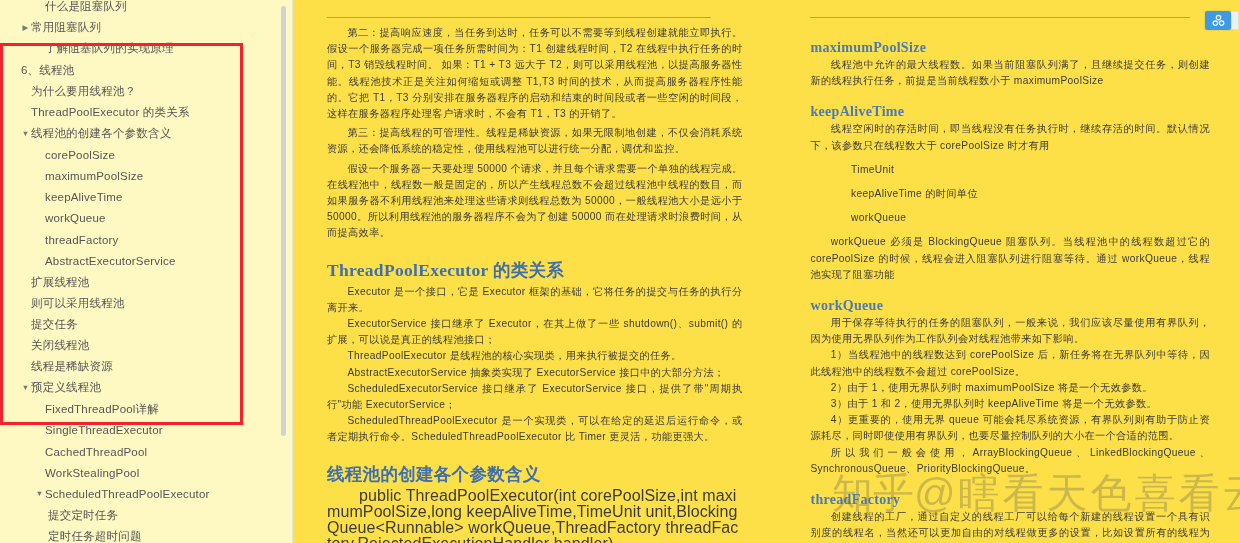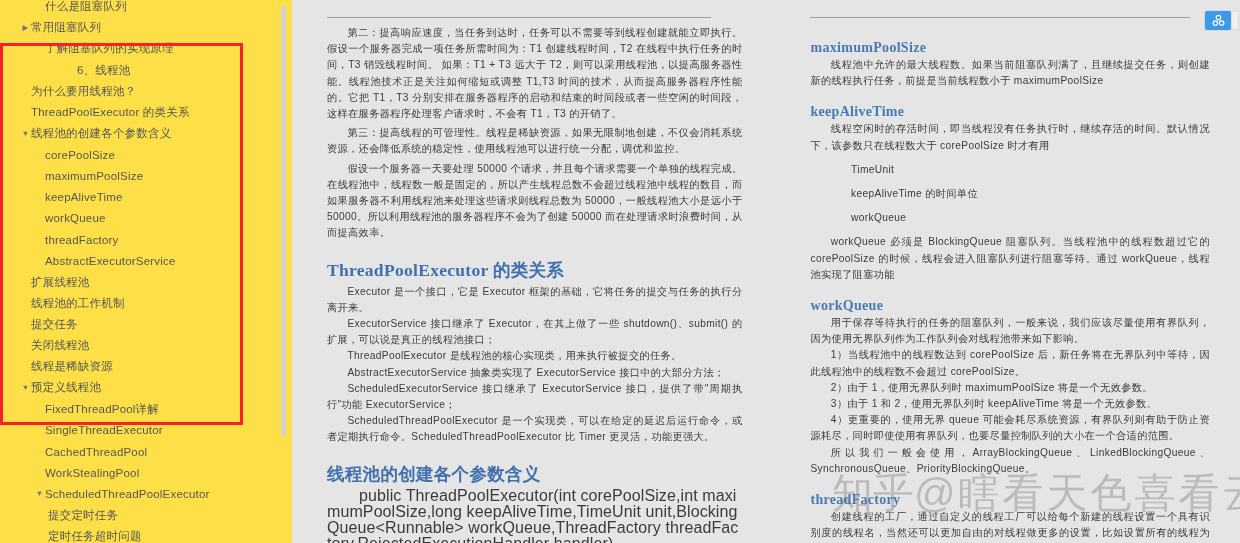--- a/index.html
+++ b/index.html
@@ -9,21 +9,21 @@
     background:#fff;
     font-family:"Liberation Sans","DejaVu Sans",sans-serif;
     color:#333;
     position:relative;
   }
   #app{position:relative;width:1240px;height:543px;display:flex;}
 
   
   .sidebar{
     width:292px;height:543px;
-    background:#fde047;
+    background:#fef9c3;
     border-right:1px solid #e4e4e4;
     position:relative;
     overflow:hidden;
     flex:0 0 292px;
   }
   .toc{
     padding:0 0 0 0;
     position:relative;
     margin-top:-4px;
   }
@@ -37,21 +37,21 @@
   }
   .toc-item .caret{
     width:11px;min-width:11px;
     font-size:7.5px;color:#777;
     text-align:center;
     line-height:1;
     display:inline-block;
   }
   .toc-item .caret.none{visibility:hidden;}
   .toc-item .lbl{overflow:hidden;text-overflow:ellipsis;}
-  .lv0{padding-left:18px;margin-left:48px;}
+  .lv0{padding-left:10px;}
   .lv1{padding-left:20px;}
   .lv2{padding-left:34px;}
   .lv3{padding-left:37px;}
 
   .sidebar-scrollbar{
     position:absolute;right:6px;top:0;width:5px;height:543px;
   }
   .sidebar-scrollbar .thumb{
     position:absolute;top:6px;left:0;width:5px;height:430px;
     background:#d2d2d2;border-radius:3px;
@@ -63,21 +63,21 @@
     left:0px;top:43px;width:243px;height:382px;
     border:3px solid #f5222d;
     box-sizing:border-box;
     pointer-events:none;
   }
 
   
   .doc{
     flex:1;
     position:relative;
-    background:#e5e5e5;
+    background:#fde047;
     display:flex;
     overflow:hidden;
   }
   .col{
     position:relative;
     box-sizing:border-box;
     overflow:hidden;
   }
   .col-mid{width:475px;padding:0 24px 0 34px;}
   .col-right{width:475px;padding:0 30px 0 44px;}
@@ -228,21 +228,21 @@
         <div class="toc-item lv2">
           <span class="caret none"></span>
           <span class="lbl">AbstractExecutorService</span>
         </div>
         <div class="toc-item lv1">
           <span class="caret none"></span>
           <span class="lbl">扩展线程池</span>
         </div>
         <div class="toc-item lv1">
           <span class="caret none"></span>
-          <span class="lbl">线程池的工作机制</span>
+          <span class="lbl">则可以采用线程池</span>
         </div>
         <div class="toc-item lv1">
           <span class="caret none"></span>
           <span class="lbl">提交任务</span>
         </div>
         <div class="toc-item lv1">
           <span class="caret none"></span>
           <span class="lbl">关闭线程池</span>
         </div>
         <div class="toc-item lv1">

